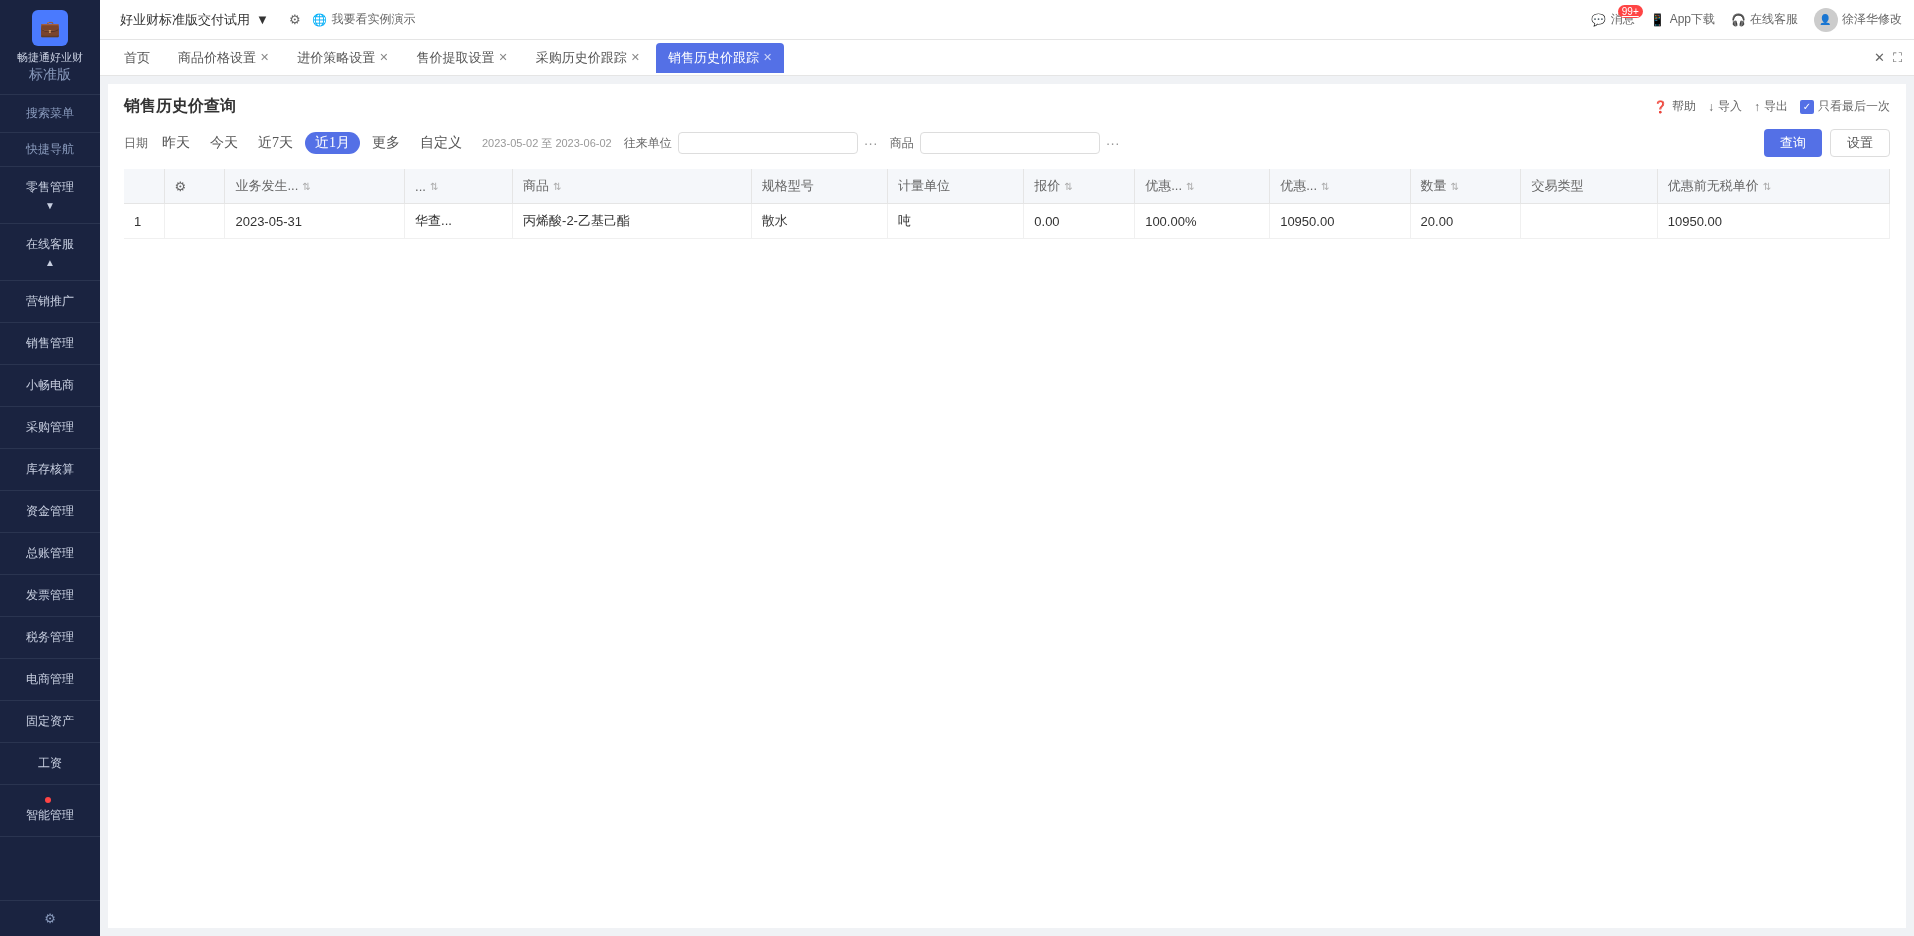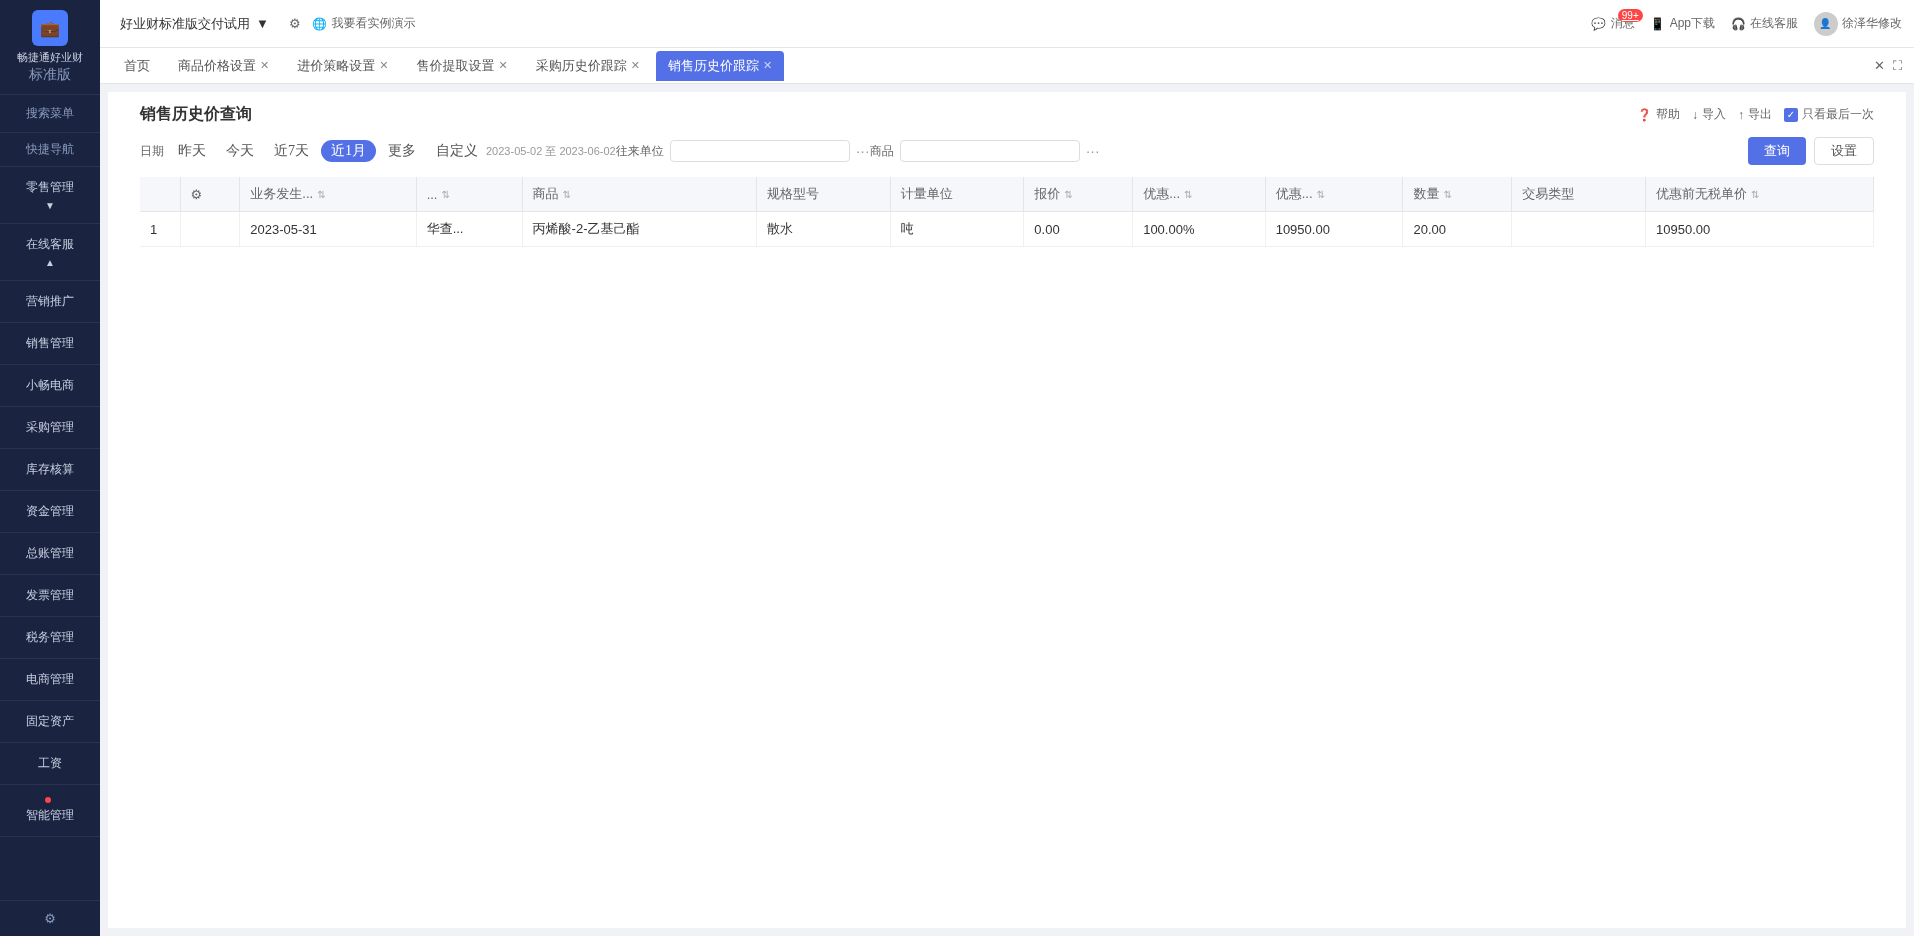--- a/index.html
+++ b/index.html
@@ -94,21 +94,21 @@
       flex: 1;
       display: flex;
       flex-direction: column;
       overflow: hidden;
       background: #f0f2f5;
     }
 
     
     .topbar {
       background: white;
-      height: 48px;
+      height: 40px;
       display: flex;
       align-items: center;
       padding: 0 12px;
       border-bottom: 1px solid #e5e5e5;
       justify-content: space-between;
     }
     .topbar-left {
       display: flex;
       align-items: center;
       gap: 8px;
@@ -210,21 +210,21 @@
       margin-left: auto;
       display: flex;
       align-items: center;
       gap: 8px;
     }
 
     
     .page-content {
       flex: 1;
       overflow: auto;
-      padding: 12px 32px;
+      padding: 12px 16px;
       background: white;
       margin: 8px;
       border-radius: 0;
     }
 
     .page-header {
       display: flex;
       align-items: center;
       justify-content: space-between;
       margin-bottom: 12px;
@@ -261,21 +261,21 @@
       align-items: center;
       justify-content: center;
       color: white;
       font-size: 10px;
     }
 
     
     .filter-bar {
       display: flex;
       align-items: center;
-      gap: 0;
+      gap: 12px;
       margin-bottom: 12px;
       flex-wrap: wrap;
     }
     .filter-group {
       display: flex;
       align-items: center;
       gap: 6px;
       font-size: 12px;
       color: #555;
     }

